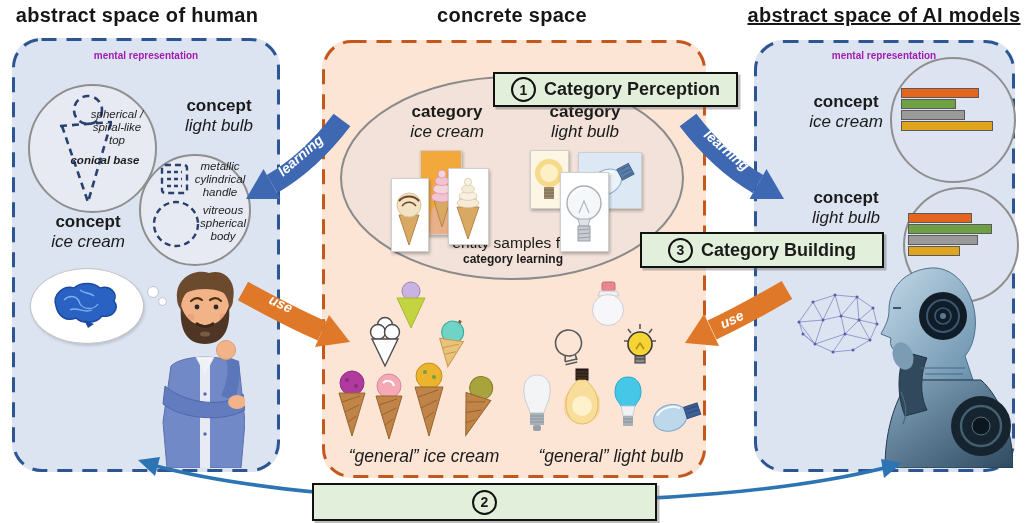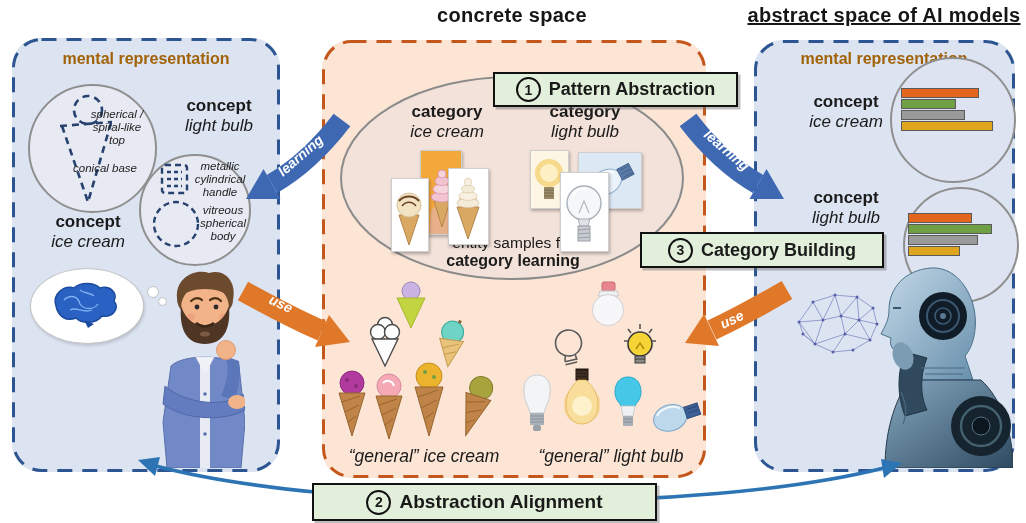--- a/index.html
+++ b/index.html
@@ -1,51 +1,52 @@
 <!DOCTYPE html>
 <html><head>
 <meta charset="utf-8">
 <style>
   html,body{margin:0;padding:0;background:#fff;}
   #fig{position:relative;width:1026px;height:523px;background:#fff;overflow:hidden;
        font-family:"Liberation Sans",sans-serif;color:#1a1a1a;}
   .abs{position:absolute;}
   .cx{transform:translateX(-50%);}
   .title{font-weight:bold;font-size:20px;letter-spacing:.3px;white-space:nowrap;color:#161616;}
-  .hdr{font-weight:bold;font-size:16px;white-space:nowrap;color:#a16207;}
+  .hdr{font-weight:bold;font-size:10px;white-space:nowrap;color:#a21caf;}
   .b17{font-weight:bold;font-size:17px;white-space:nowrap;}
   .i17{font-style:italic;font-size:17px;white-space:nowrap;}
   .annot{font-style:italic;font-size:11.5px;line-height:1.12;white-space:pre-line;text-align:center;color:#1e1e1e;}
   .panel{position:absolute;border-radius:28px;}
   .panel-blue{background:#dce4f2;}
   .panel-peach{background:#fce5d5;}
   .pborder{position:absolute;left:0;top:0;pointer-events:none;}
   .circle{position:absolute;border-radius:50%;border:2px solid #8f8f8f;}
   .circle-blue{background:#e7eaf3;}
   .circle-clear{background:#dde3f0;}
   .step{position:absolute;background:#e2efda;border:2px solid #111;
         box-shadow:2.5px 2.5px 0 rgba(110,110,110,.45);display:flex;align-items:center;
         justify-content:center;gap:8px;font-weight:bold;font-size:18px;z-index:60;white-space:nowrap;}
   .stepnum{display:inline-flex;width:21px;height:21px;border:2px solid #111;border-radius:50%;
         align-items:center;justify-content:center;font-size:14px;font-weight:bold;flex:none;}
   .photo{position:absolute;background:#fff;border:1px solid #cfcfcf;box-shadow:1px 2px 3px rgba(0,0,0,.28);}
   .bars{position:absolute;z-index:12;}
   .bar{height:10px;border:1px solid #5a5a5a;margin-bottom:1px;box-sizing:border-box;}
   .r15{font-size:15.5px;white-space:nowrap;}
-  .b15{font-weight:bold;font-size:16px;white-space:nowrap;}
+  .b15{font-weight:bold;font-size:12px;white-space:nowrap;}
   .gen{font-style:italic;font-size:17.5px;white-space:nowrap;}
   svg{display:block;}
   .overlay{position:absolute;left:0;top:0;z-index:50;pointer-events:none;}
   .arrtext{font-style:italic;font-weight:bold;fill:#fff;font-family:"Liberation Sans",sans-serif;}
 </style>
 </head>
 <body>
 
 <div id="fig">
 
+  <div class="abs cx title" style="left:137px;top:4px;">abstract space of human</div>
   <div class="abs cx title" style="left:512px;top:4px;">concrete space</div>
   <div class="abs cx title" style="left:884px;top:4px;text-decoration:underline;">abstract space of AI models</div>
 
   <div class="panel panel-blue" style="left:12px;top:38px;width:268px;height:434px;">
     <svg class="pborder" width="268" height="434">
       <rect x="1.5" y="1.5" width="265" height="431" rx="28" fill="none" stroke="#2d5592" stroke-width="3" stroke-dasharray="15 10"></rect>
     </svg>
   </div>
   <div class="abs cx hdr" style="left:146px;top:50px;">mental representation</div>
 
@@ -54,21 +55,21 @@
     <g fill="none" stroke="#27426e" stroke-width="2.6" stroke-dasharray="7 5">
       <circle cx="40" cy="18" r="14"></circle>
       <path d="M12,34 L64,30"></path>
       <path d="M14,34 L40,110"></path>
       <path d="M63,31 L40,110"></path>
     </g>
   </svg>
   <div class="abs annot" style="left:80px;top:108px;width:74px;">spherical /
 spiral-like
 top</div>
-  <div class="abs annot" style="left:58px;top:162px;width:94px;">conical base</div>
+  <div class="abs annot" style="left:58px;top:154px;width:94px;font-weight:bold;">conical base</div>
 
   <div class="abs cx b17" style="left:219px;top:96px;">concept</div>
   <div class="abs cx i17" style="left:219px;top:116px;">light bulb</div>
 
   <div class="circle circle-blue" style="left:139px;top:154px;width:108px;height:108px;"></div>
   <svg class="abs" style="left:150px;top:162px;" width="58" height="92">
     <g fill="none" stroke="#27426e" stroke-width="2.4" stroke-dasharray="6 4">
       <rect x="12" y="3" width="25" height="28" rx="3"></rect>
       <path d="M17,10 L32,10" stroke-dasharray="4 3"></path>
       <path d="M17,17 L32,17" stroke-dasharray="4 3"></path>
@@ -391,24 +392,23 @@
     <polygon points="704,314 719,346 685,343" fill="#e0782a"></polygon>
     <text class="arrtext" font-size="14" transform="translate(723,329) rotate(-25)">use</text>
 
     <path d="M156,466 C330,512 700,514 884,468" fill="none" stroke="#2d74b4" stroke-width="3.6"></path>
     <polygon points="138,460 160,457 155,476" fill="#2d74b4"></polygon>
     <polygon points="902,463 884,478 881,459" fill="#2d74b4"></polygon>
   </svg>
 
   <div class="step" style="left:493px;top:72px;width:241px;height:31px;">
     <span class="stepnum">1</span>
-    <span>Pattern Abstraction</span>
+    <span>Category Perception</span>
   </div>
   <div class="step" style="left:640px;top:232px;width:240px;height:32px;">
     <span class="stepnum">3</span>
     <span>Category Building</span>
   </div>
   <div class="step" style="left:312px;top:483px;width:341px;height:34px;font-size:19px;">
     <span class="stepnum">2</span>
-    <span>Abstraction Alignment</span>
   </div>
 
 </div>
 
 </body></html>

